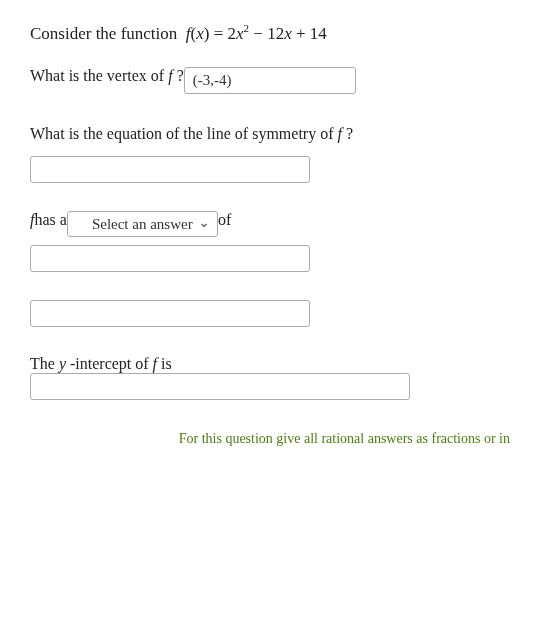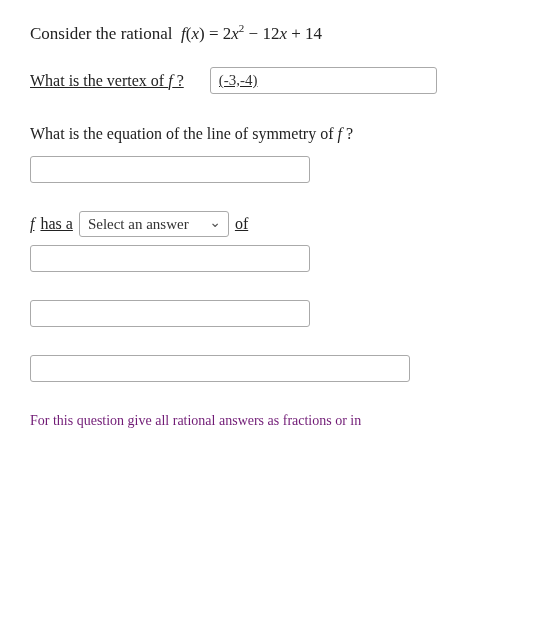--- a/index.html
+++ b/index.html
@@ -48,37 +48,36 @@
       color: #333;
       background: #fff;
       vertical-align: middle;
     }
 
     .input-field.wide {
       width: 280px;
     }
 
     .input-field.medium {
-      width: 227px;
-      margin-left: 20px;
+      width: 172px;
     }
 
     .input-field.long {
       width: 380px;
     }
 
     .input-field.prefilled {
       color: #333;
     }
 
     .select-dropdown {
       display: inline-block;
       border: 1px solid #aaaaaa;
       border-radius: 3px;
-      padding: 4px 24px 4px 8px;
+      padding: 4px 24px 4px 24px;
       font-size: 15px;
       font-family: Georgia, 'Times New Roman', serif;
       color: #333;
       background: #fff;
       vertical-align: middle;
       appearance: none;
       -webkit-appearance: none;
       position: relative;
       cursor: pointer;
       min-width: 150px;
@@ -96,47 +95,47 @@
       right: 8px;
       top: 50%;
       transform: translateY(-60%);
       font-size: 14px;
       color: #555;
       pointer-events: none;
     }
 
     .inline-row {
       display: flex;
-      align-items: center;
-      gap: 6px;
+      align-items: flex-start;
+      gap: 0;
       flex-wrap: wrap;
       margin-bottom: 8px;
-      text-decoration: underline;
     }
 
     .block-input-row {
       margin-top: 6px;
     }
 
     .footer-note {
       font-size: 14px;
-      color: #701a75;
+      color: #4d7c0f;
       margin-top: 6px;
       line-height: 1.5;
+      text-align: right;
     }
 
     sup {
       font-size: 11px;
     }
   </style>
 </head>
 <body>
 
 <div class="question-block function-display">
-  <span>Consider the rational</span>
+  <span>Consider the function</span>
   <span>
     &nbsp;<span class="italic">f</span>(<span class="italic">x</span>) = 2<span class="italic">x</span><sup>2</sup> − 12<span class="italic">x</span> + 14
   </span>
 </div>
 
 <div class="question-block">
   <div class="inline-row">
     <span>
       What is the vertex of <span class="italic">f</span> ?
     </span>
@@ -172,19 +171,22 @@
 </div>
 
 <div class="question-block">
   <div class="block-input-row">
     <input class="input-field wide" type="text" value="" style="">
   </div>
 </div>
 
 <div class="question-block">
   <div class="inline-row">
+    <span>
+      The <span class="italic">y</span> -intercept of <span class="italic">f</span> is
+    </span>
     <input class="input-field long" type="text" value="" style="">
   </div>
 </div>
 
 <div class="footer-note">
   <span>For this question give all rational answers as fractions or in</span>
 </div>
 
 </body></html>

